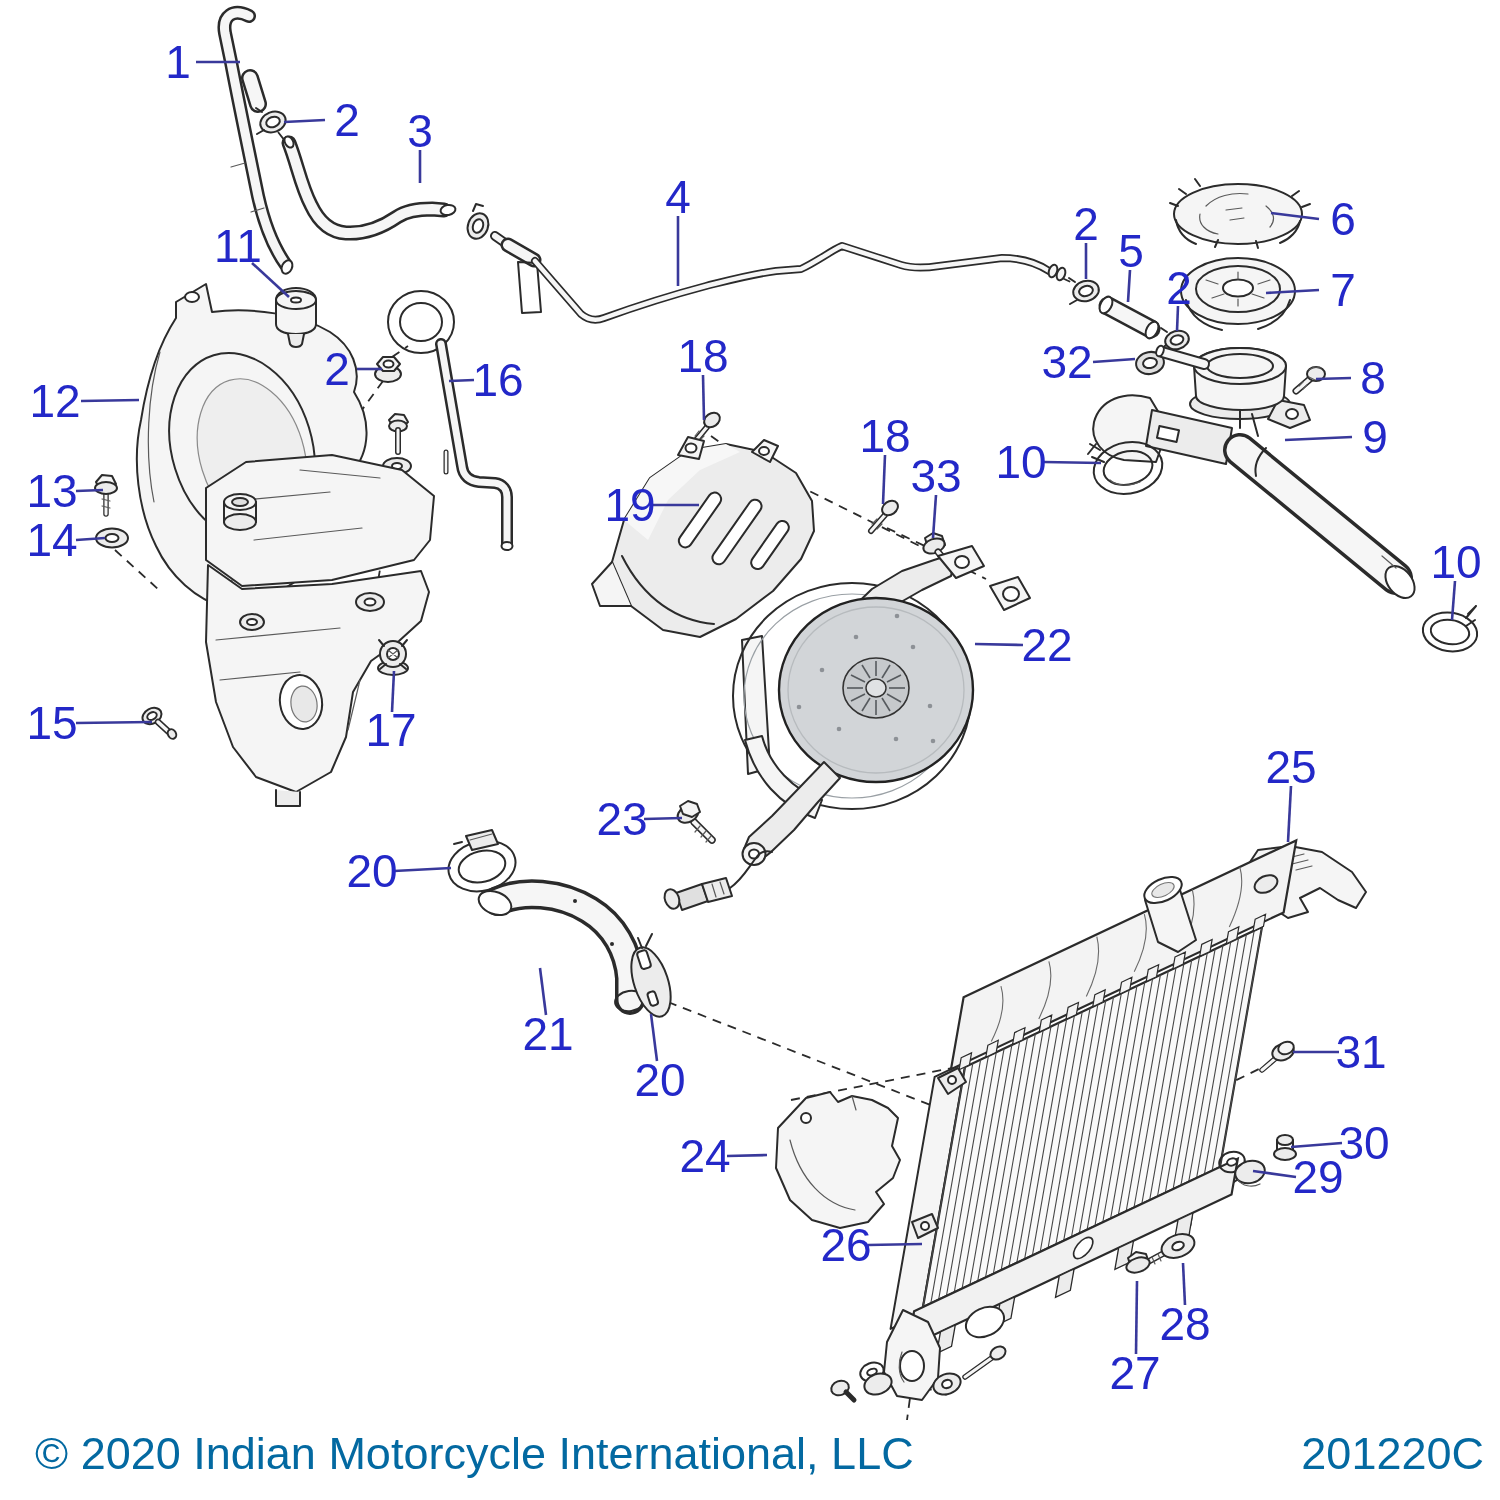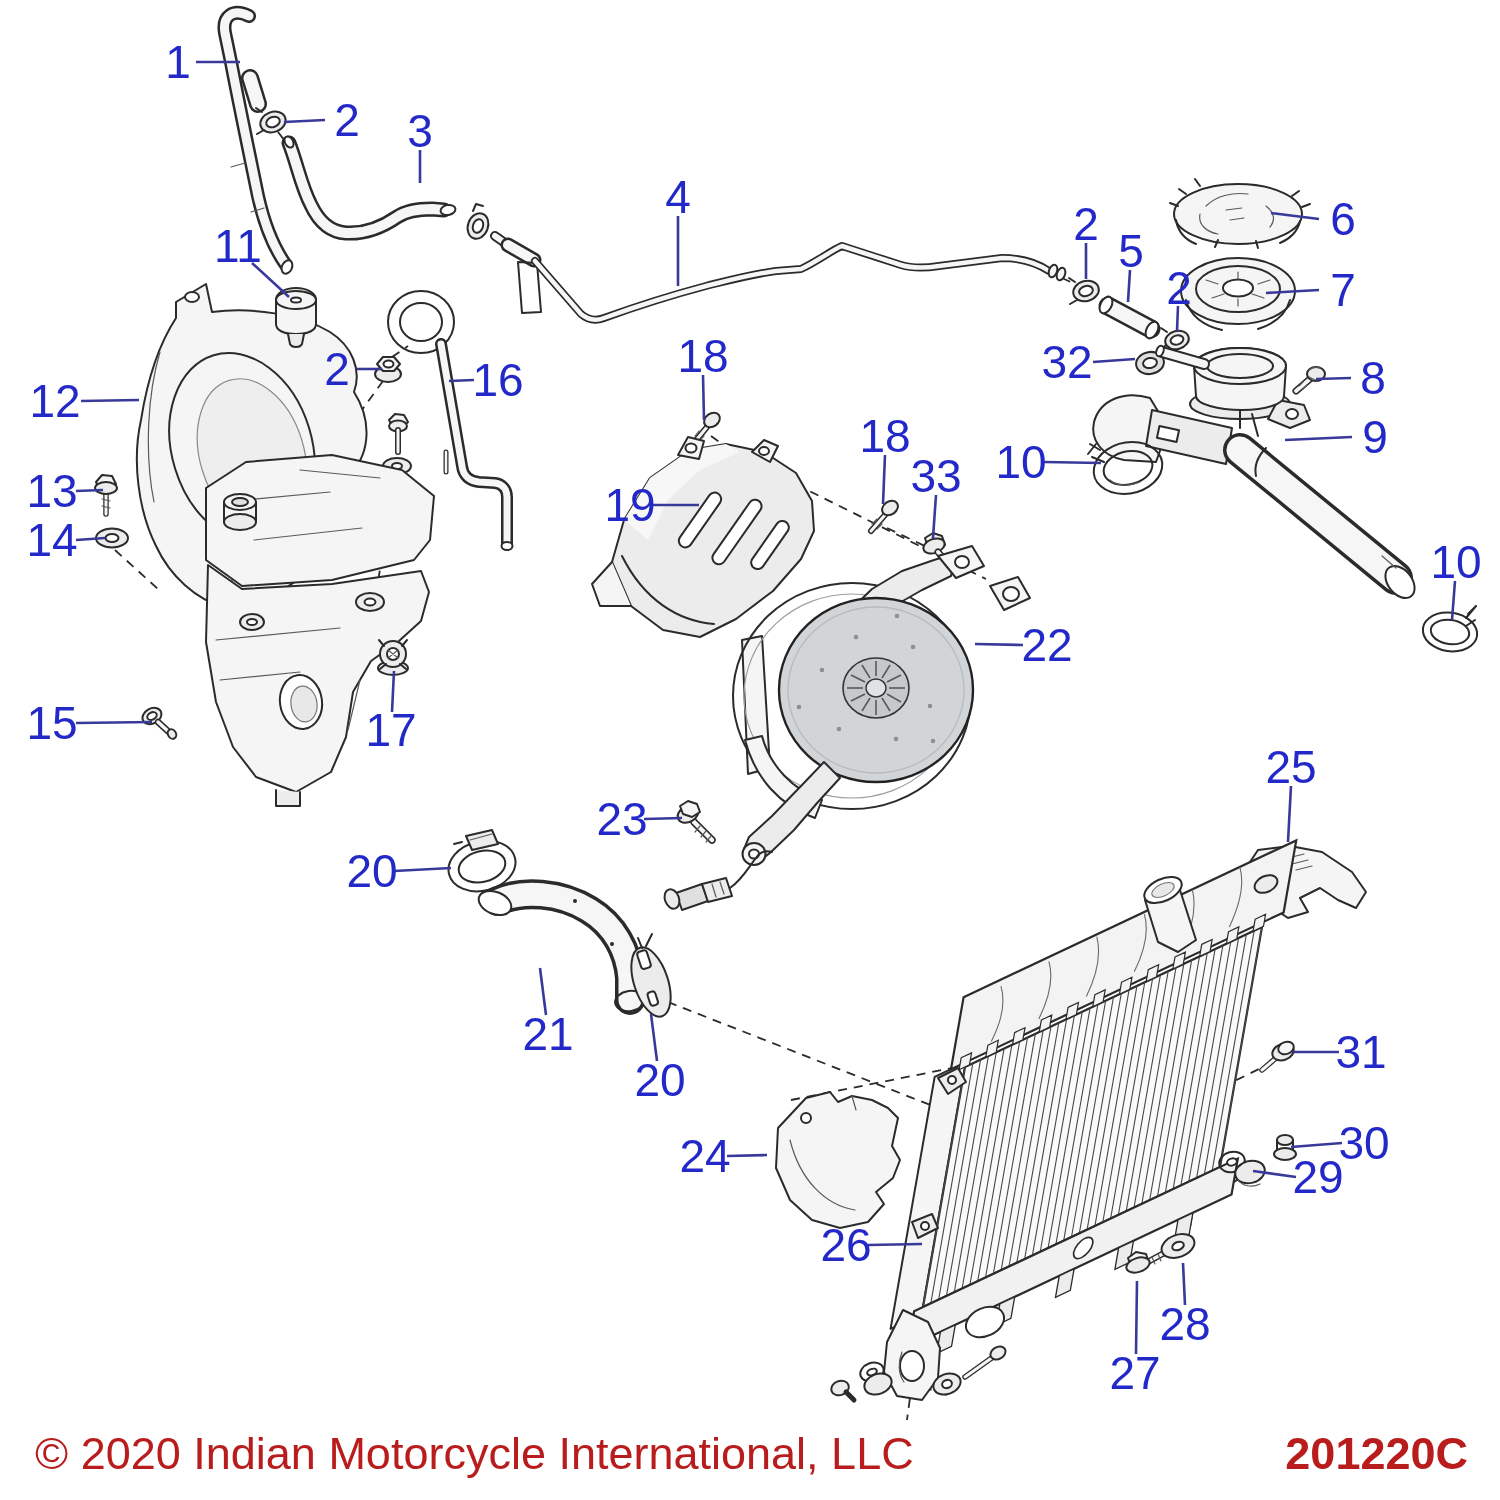--- a/index.html
+++ b/index.html
@@ -8,23 +8,23 @@
   svg{position:absolute;left:0;top:0;}
   
   .ol{stroke:#2b2b2b;stroke-width:2;fill:none;stroke-linecap:round;stroke-linejoin:round;}
   .f0{fill:#ffffff;} .f1{fill:#f5f5f5;} .f2{fill:#ececec;} .f3{fill:#e0e0e0;}
   .tube-o{stroke:#2b2b2b;fill:none;stroke-linecap:round;stroke-linejoin:round;}
   .tube-i{stroke:#f6f6f6;fill:none;stroke-linecap:round;stroke-linejoin:round;}
   .thin{stroke:#5a5a5a;stroke-width:1.2;fill:none;stroke-linecap:round;}
   .dash{stroke:#2b2b2b;stroke-width:1.8;fill:none;stroke-dasharray:9 7;}
   #callout-layer text{font-size:46px;text-anchor:middle;dominant-baseline:central;
         font-family:"Liberation Sans",sans-serif;}
-  .footer-text{position:absolute;top:1428px;font-size:45px;color:#b91c1c;white-space:nowrap;}
+  .footer-text{position:absolute;top:1428px;font-size:45px;color:#0369a1;white-space:nowrap;}
   #copyright{left:35px;}
-  #docnum{right:32px;text-align:left;font-weight:bold;}
+  #docnum{right:16px;text-align:left;}
 </style>
 </head>
 <body>
 
 <div class="page">
 
 <svg width="1500" height="1500" viewBox="0 0 1500 1500">
 
   <g>
     <path class="dash" d="M258,100 L269,113"></path>

